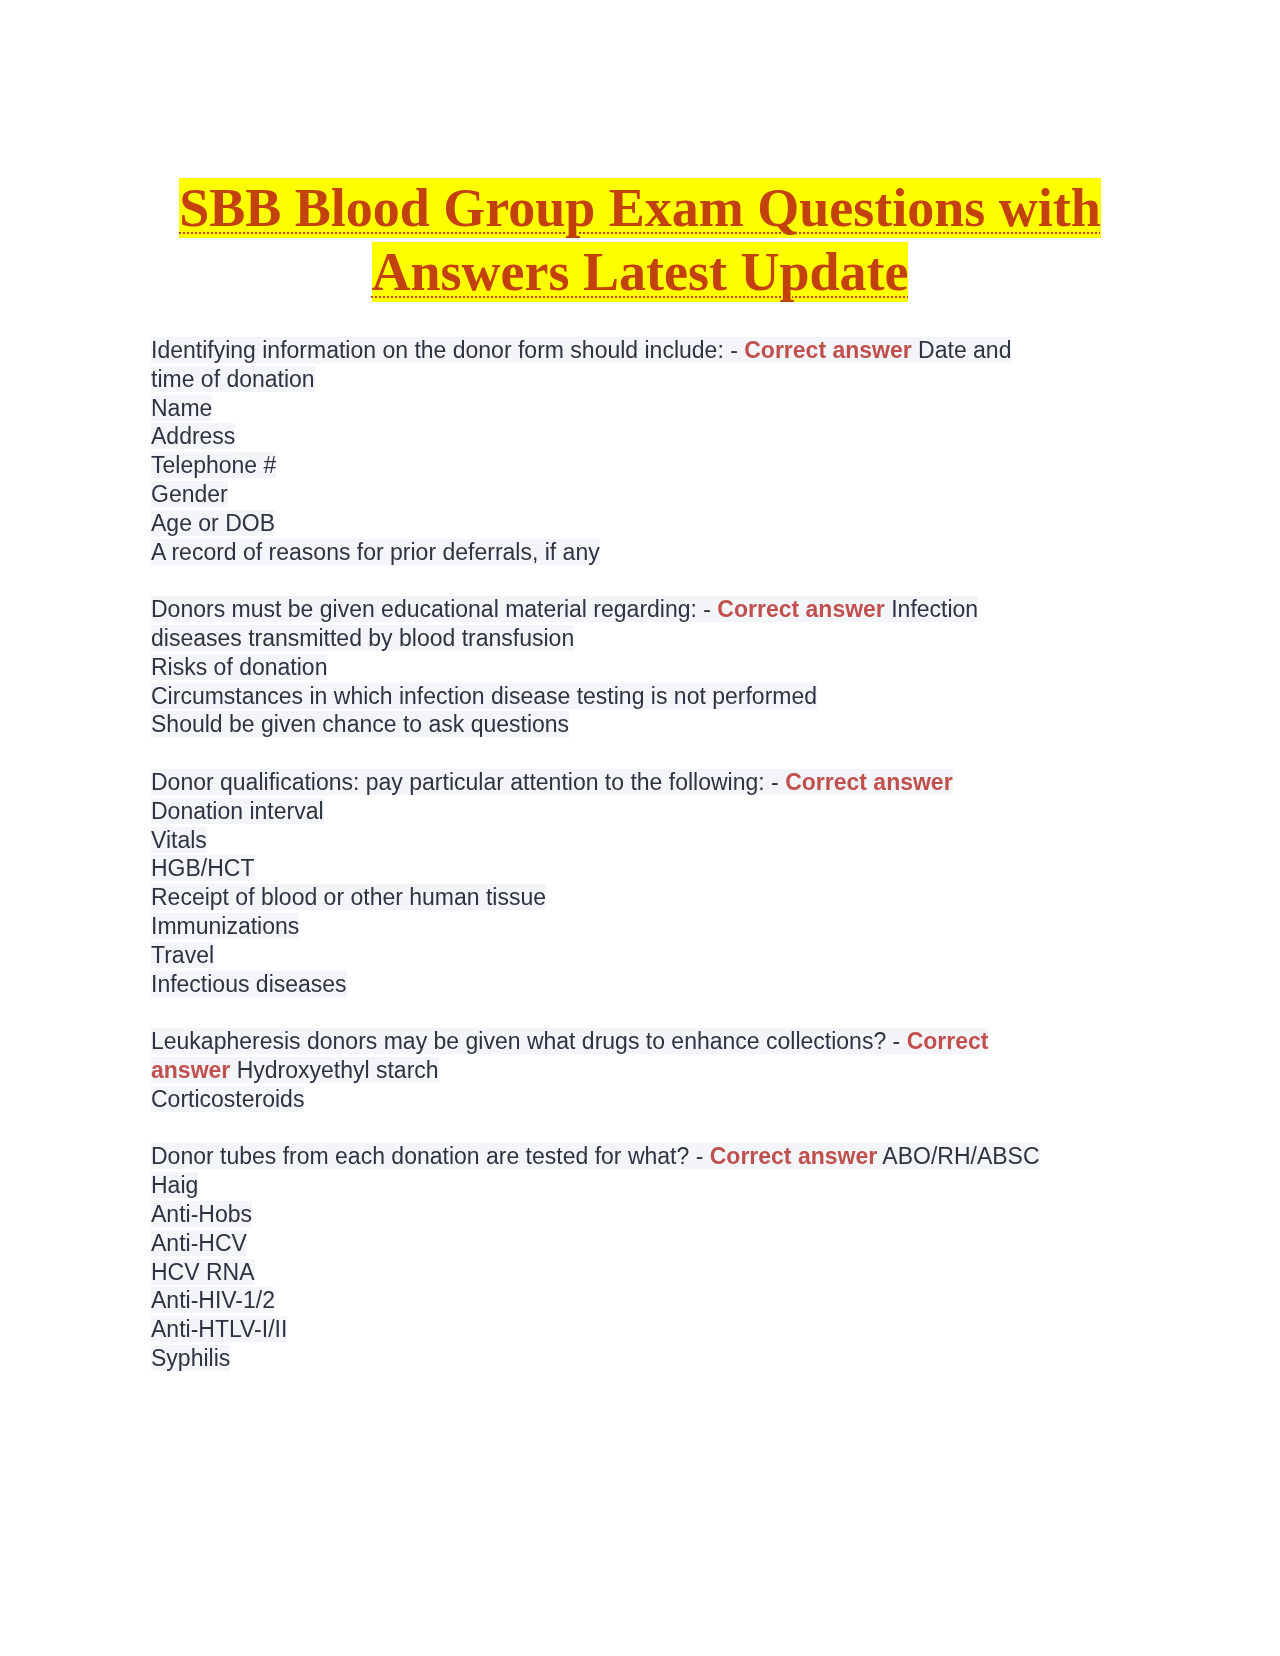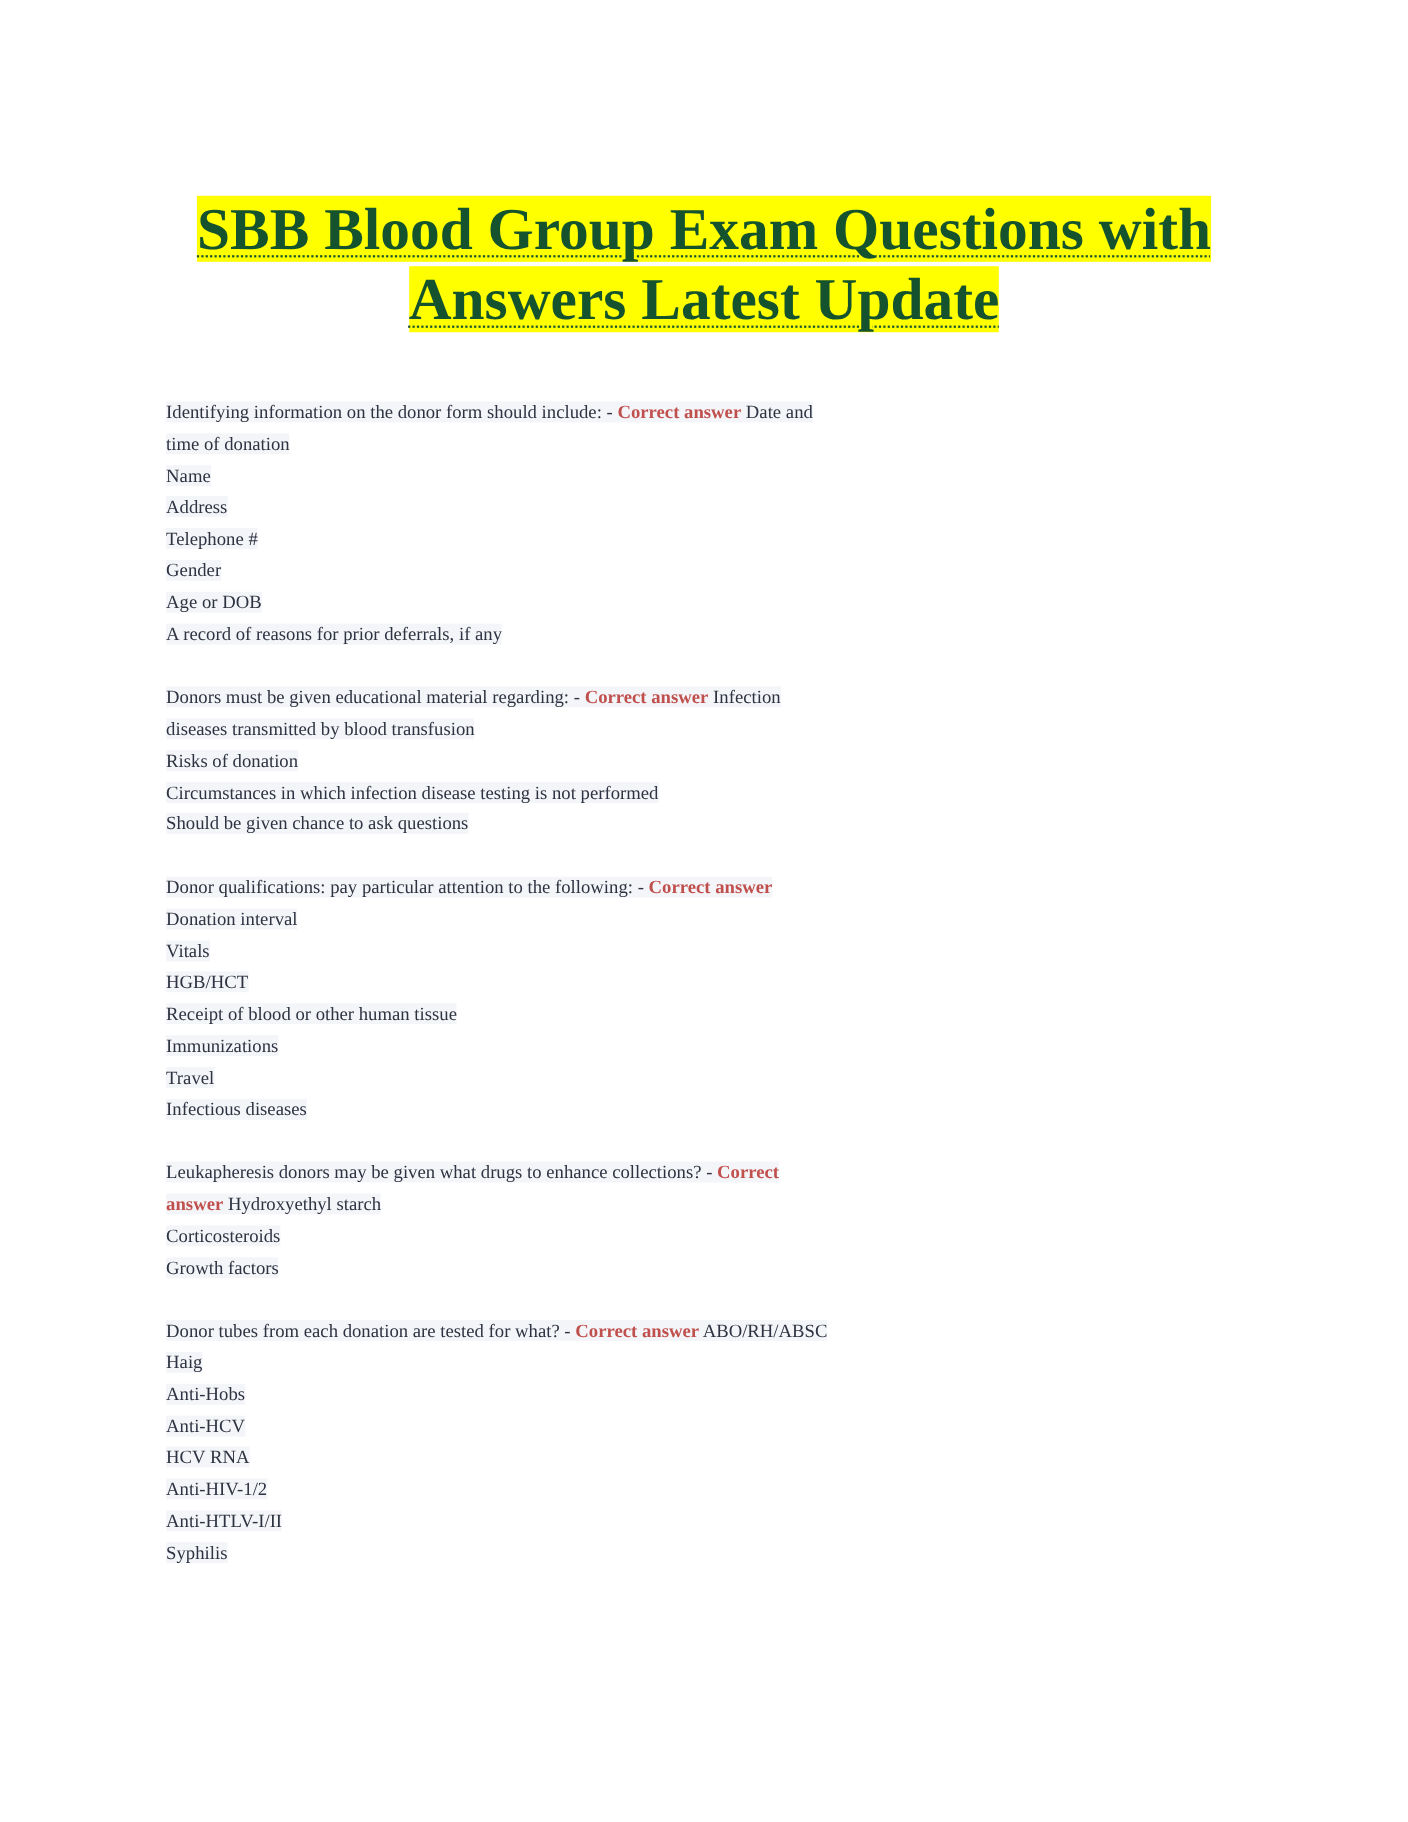--- a/index.html
+++ b/index.html
@@ -1,29 +1,29 @@
 <!DOCTYPE html>
 <html><head>
 <meta charset="utf-8">
 <style>
   html, body { margin:0; padding:0; background:#ffffff; }
   body { width:1280px; height:1656px; position:relative; overflow:hidden; }
   .page { position:absolute; left:0; top:0; width:1280px; height:1656px; }
   .title {
     position:absolute; left:0; width:1280px; top:176px; text-align:center;
     font-family:"Liberation Serif","DejaVu Serif",serif; font-weight:bold;
-    font-size:54px; line-height:64px; color:#14532d;
+    font-size:54px; line-height:64px; color:#c2410c;
   }
   .title span {
     background:#ffff00; text-decoration:underline; text-decoration-style:dotted;
     text-decoration-thickness:2px; text-underline-offset:6px;
   }
   .body {
-    position:absolute; left:151px; top:361px; width:980px;
-    font-family:Liberation Serif, serif; font-size:17px;
+    position:absolute; left:151px; top:336px; width:980px;
+    font-family:Liberation Sans, sans-serif; font-size:23px;
     line-height:28.8px; color:#2d3340;
   }
   .line { display:block; white-space:nowrap; }
   .hl { background:#f4f5f9; }
   .ans { color:#c0504d; font-weight:bold; }
   .gap { height:28.8px; }
 </style>
 </head>
 <body>
 
@@ -65,21 +65,20 @@
       <span class="line"><span class="hl">Immunizations</span></span>
       <span class="line"><span class="hl">Travel</span></span>
       <span class="line"><span class="hl">Infectious diseases</span></span>
     </div>
     <div class="gap"></div>
 
     <div>
       <span class="line"><span class="hl"><span>Leukapheresis donors may be given what drugs to enhance collections? - </span><span class="ans">Correct</span></span></span>
       <span class="line"><span class="hl"><span class="ans">answer</span><span> Hydroxyethyl starch</span></span></span>
       <span class="line"><span class="hl">Corticosteroids</span></span>
-      <span class="line"><span class="hl">Growth factors</span></span>
     </div>
     <div class="gap"></div>
 
     <div>
       <span class="line"><span class="hl"><span>Donor tubes from each donation are tested for what? - </span><span class="ans">Correct answer</span><span> ABO/RH/ABSC</span></span></span>
       <span class="line"><span class="hl">Haig</span></span>
       <span class="line"><span class="hl">Anti-Hobs</span></span>
       <span class="line"><span class="hl">Anti-HCV</span></span>
       <span class="line"><span class="hl">HCV RNA</span></span>
       <span class="line"><span class="hl">Anti-HIV-1/2</span></span>

